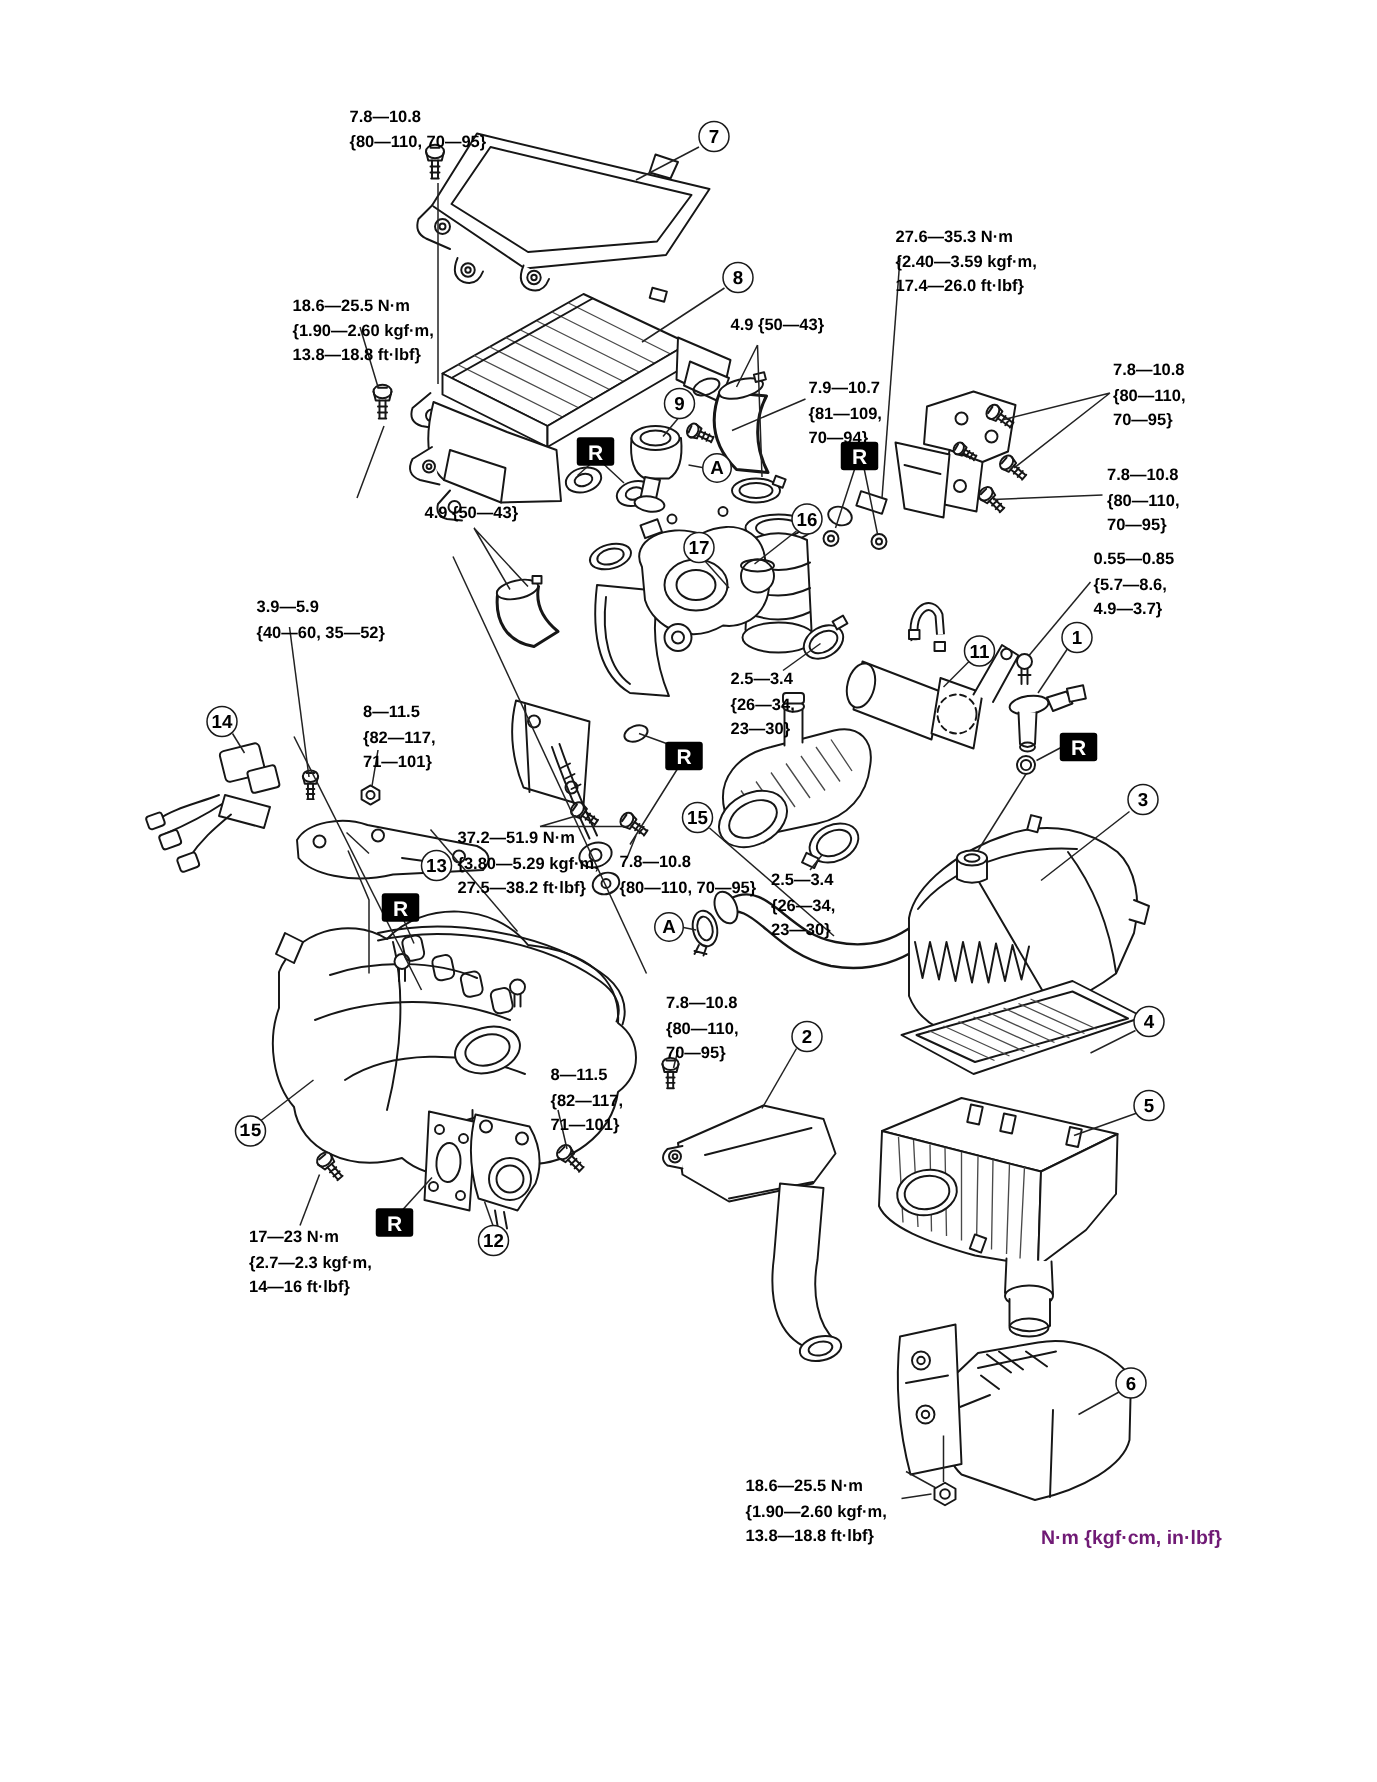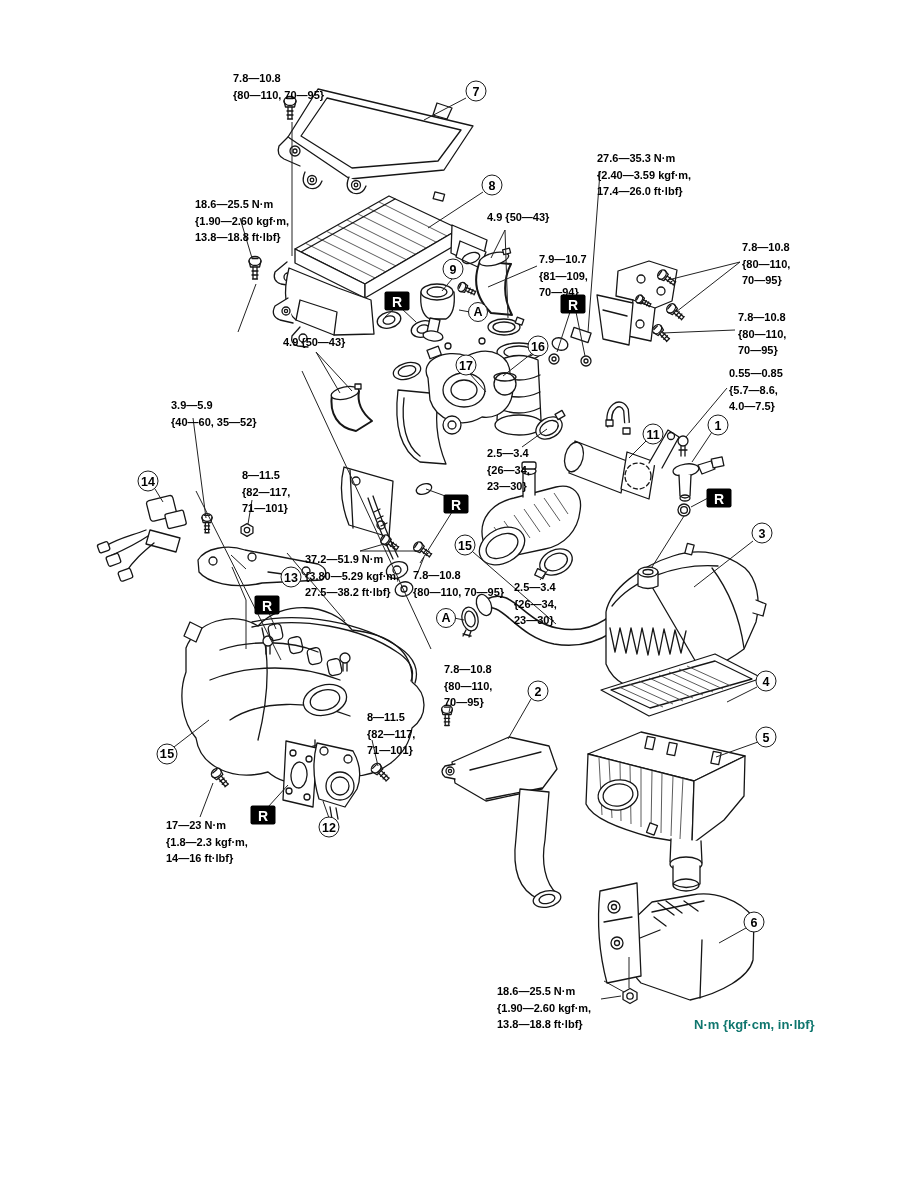--- a/index.html
+++ b/index.html
@@ -9,21 +9,21 @@
   #overlay{position:absolute;left:0;top:0;width:918px;height:1188px;}
   .tq{position:absolute;font-size:11px;font-weight:bold;line-height:16.5px;color:#000;white-space:nowrap;}
   .co{position:absolute;width:21px;height:21px;border:1.5px solid #1a1a1a;border-radius:50%;background:#fff;
       display:flex;align-items:center;justify-content:center;font-size:12.5px;font-weight:bold;color:#000;
       transform:translate(-50%,-50%);box-sizing:border-box;}
   .rm{position:absolute;width:25px;height:19px;background:#000;color:#fff;font-size:14px;font-weight:bold;
       display:flex;align-items:center;justify-content:center;transform:translate(-50%,-50%);border-radius:2px;}
   .am{position:absolute;width:20px;height:20px;border:1.4px solid #1a1a1a;border-radius:50%;background:#fff;
       display:flex;align-items:center;justify-content:center;font-size:12.5px;font-weight:bold;color:#000;
       transform:translate(-50%,-50%);box-sizing:border-box;}
-  .unit-note{position:absolute;left:694px;top:1017px;font-size:13px;font-weight:bold;color:#0f766e;white-space:nowrap;}
+  .unit-note{position:absolute;left:694px;top:1017px;font-size:13px;font-weight:bold;color:#701a75;white-space:nowrap;}
   svg *{vector-effect:non-scaling-stroke;}
   .s{fill:none;stroke:#161616;stroke-width:1.3;stroke-linejoin:round;stroke-linecap:round;}
   .f{fill:#fff;stroke:#161616;stroke-width:1.3;stroke-linejoin:round;stroke-linecap:round;}
   .fin{fill:none;stroke:#4a4a4a;stroke-width:.9;}
   .lead{fill:none;stroke:#222;stroke-width:1;}
   .tk{fill:#fff;stroke:#161616;stroke-width:2;stroke-linejoin:round;}
 </style>
 </head>
 <body>
 
@@ -436,21 +436,21 @@
         <div>70—95}</div>
       </div>
       <div class="tq" style="left: 738px; top: 309px;">
         <div>7.8—10.8</div>
         <div>{80—110,</div>
         <div>70—95}</div>
       </div>
       <div class="tq" style="left: 729px; top: 365px;">
         <div>0.55—0.85</div>
         <div>{5.7—8.6,</div>
-        <div>4.0—7.5}</div>
+        <div>4.9—3.7}</div>
       </div>
       <div class="tq" style="left: 283px; top: 334px;">
         <div>4.9 {50—43}</div>
       </div>
       <div class="tq" style="left: 171px; top: 397px;">
         <div>3.9—5.9</div>
         <div>{40—60, 35—52}</div>
       </div>
       <div class="tq" style="left: 242px; top: 467px;">
         <div>8—11.5</div>
@@ -481,21 +481,21 @@
         <div>{80—110,</div>
         <div>70—95}</div>
       </div>
       <div class="tq" style="left: 367px; top: 709px;">
         <div>8—11.5</div>
         <div>{82—117,</div>
         <div>71—101}</div>
       </div>
       <div class="tq" style="left: 166px; top: 817px;">
         <div>17—23 N·m</div>
-        <div>{1.8—2.3 kgf·m,</div>
+        <div>{2.7—2.3 kgf·m,</div>
         <div>14—16 ft·lbf}</div>
       </div>
       <div class="tq" style="left: 497px; top: 983px;">
         <div>18.6—25.5 N·m</div>
         <div>{1.90—2.60 kgf·m,</div>
         <div>13.8—18.8 ft·lbf}</div>
       </div>
       <div class="co" style="left: 718px; top: 425px;">1</div>
       <div class="co" style="left: 538px; top: 691px;">2</div>
       <div class="co" style="left: 762px; top: 533px;">3</div>

